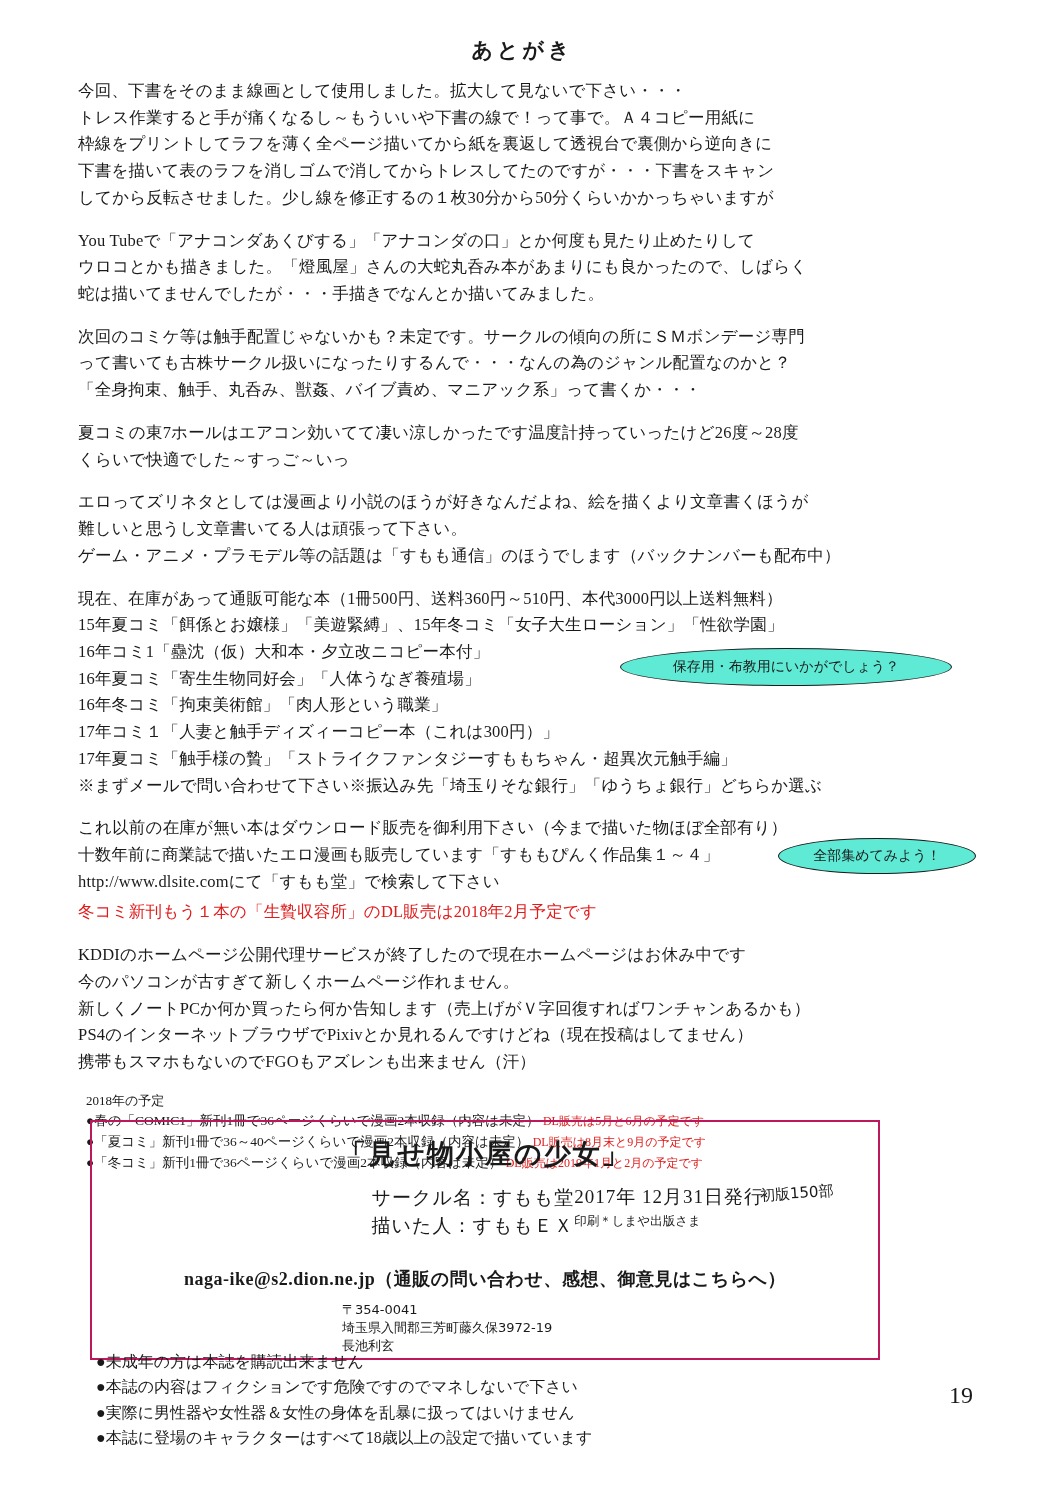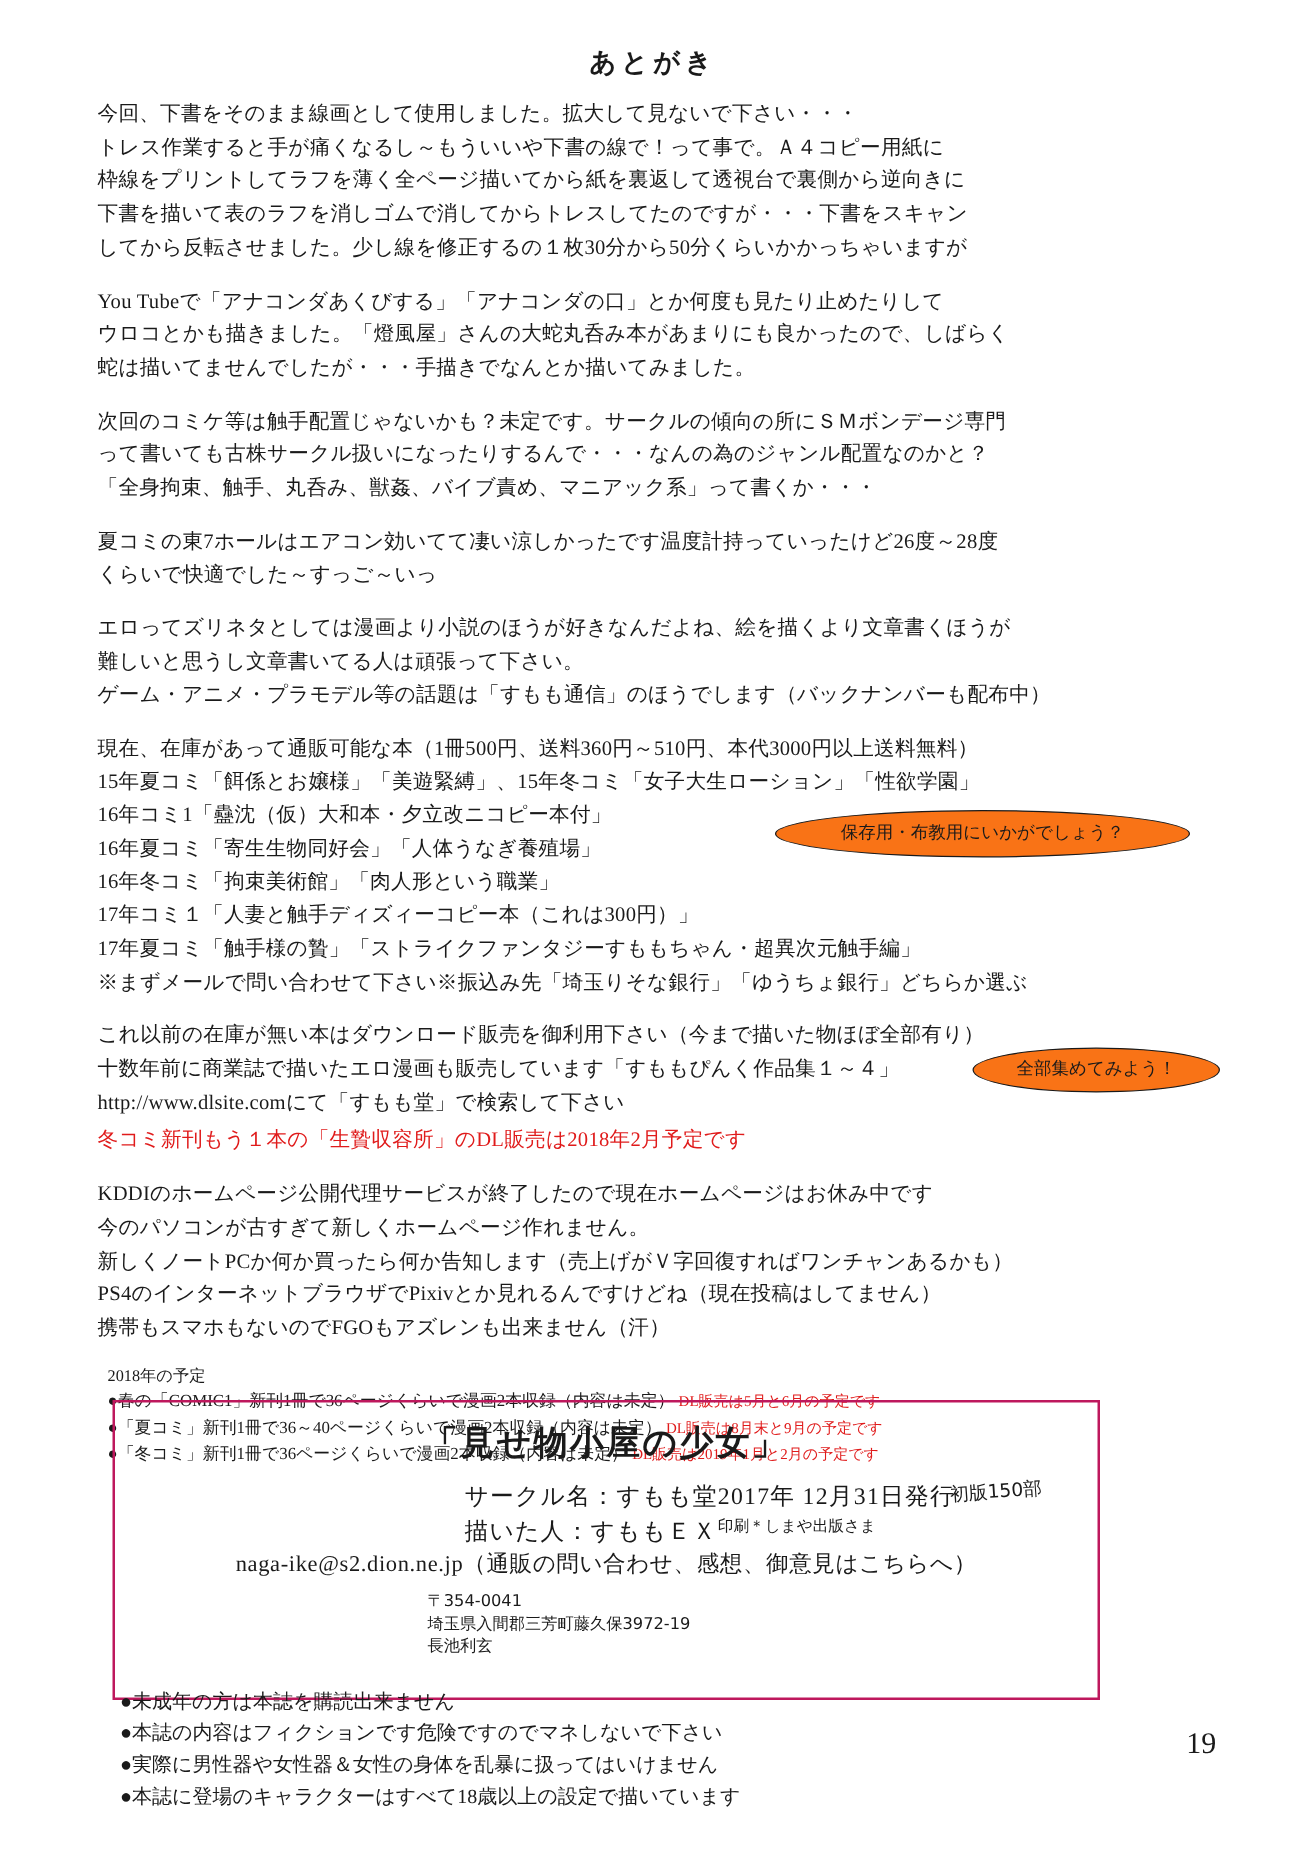--- a/index.html
+++ b/index.html
@@ -50,21 +50,21 @@
   .callout {
     position: absolute;
     border: 1.6px solid #1a1a1a;
     border-radius: 50%;
     text-align: center;
     font-size: 14px;
     line-height: 1.1;
     display: flex;
     align-items: center;
     justify-content: center;
-    background: #f97316;
+    background: #5eead4;
     white-space: nowrap;
   }
   #callout-stock {
     left: 620px;
     top: 648px;
     width: 330px;
     height: 36px;
   }
   #callout-collect {
     left: 778px;
@@ -130,22 +130,23 @@
     position: absolute;
     right: 0;
     top: 0;
     font-size: 15px;
     transform: rotate(-4deg);
     font-family: "DejaVu Sans", sans-serif;
   }
   .colo-mail {
     text-align: center;
     font-size: 18px;
-    margin-top: 0;
+    margin-top: 28px;
     letter-spacing: 0.5px;
+    font-weight: bold;
   }
   .colo-addr {
     margin: 10px 0 0 250px;
     font-size: 13px;
     line-height: 1.38;
     font-family: "DejaVu Sans", sans-serif;
   }
   .page-number {
     position: absolute;
     right: 72px;

